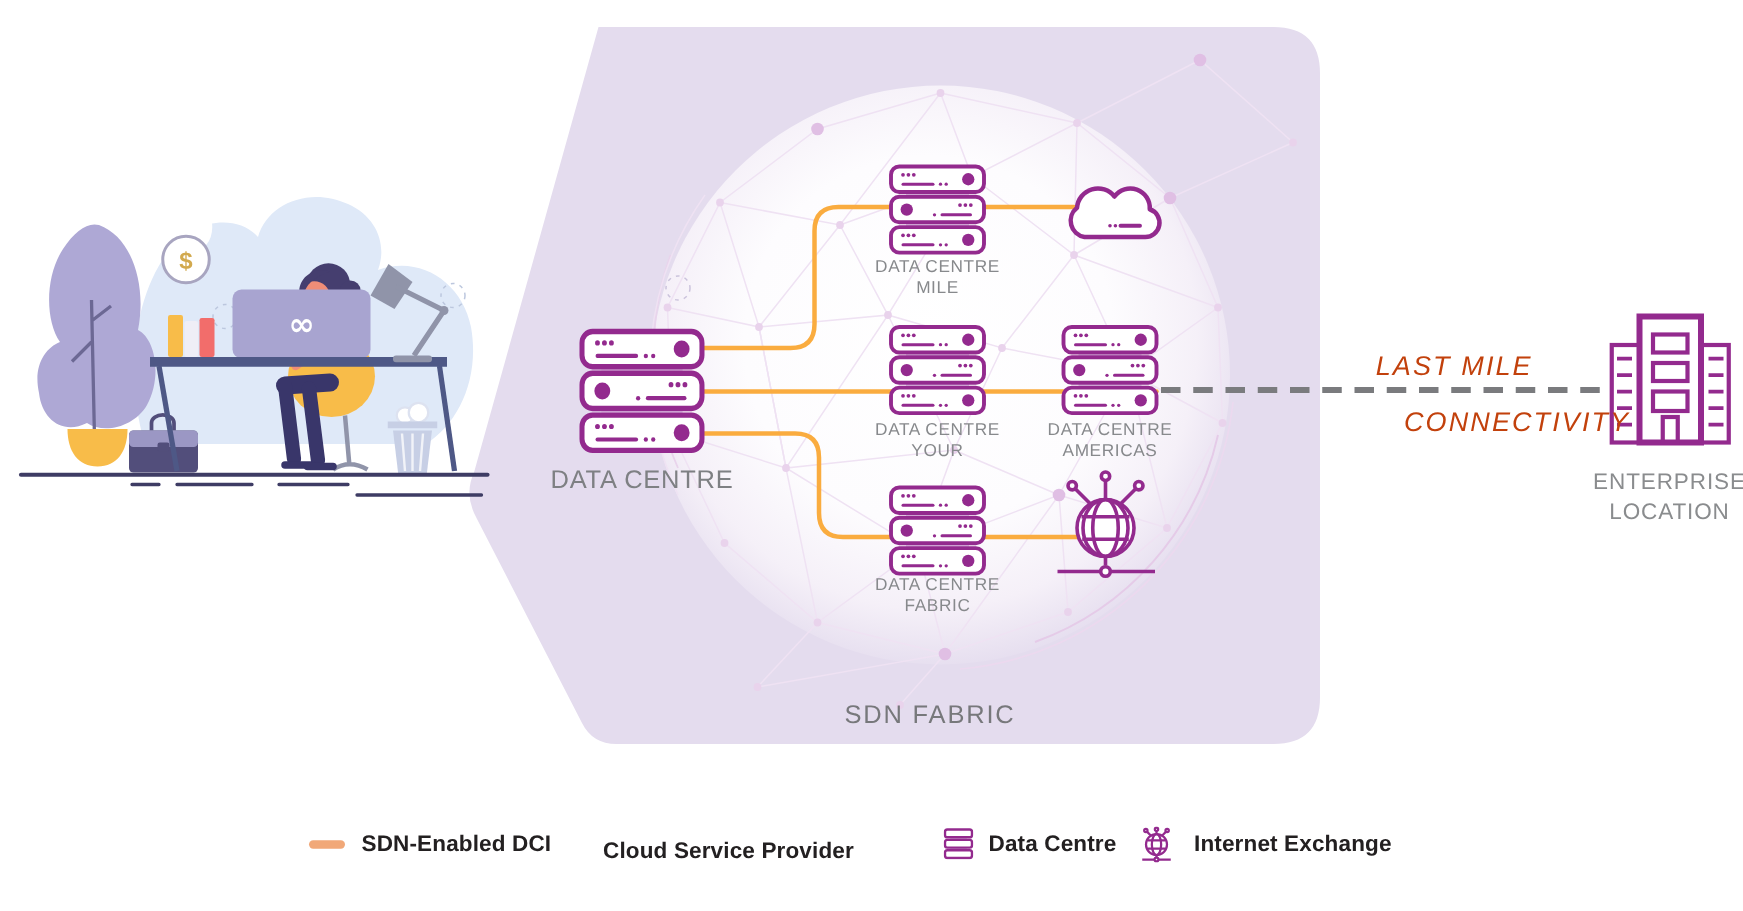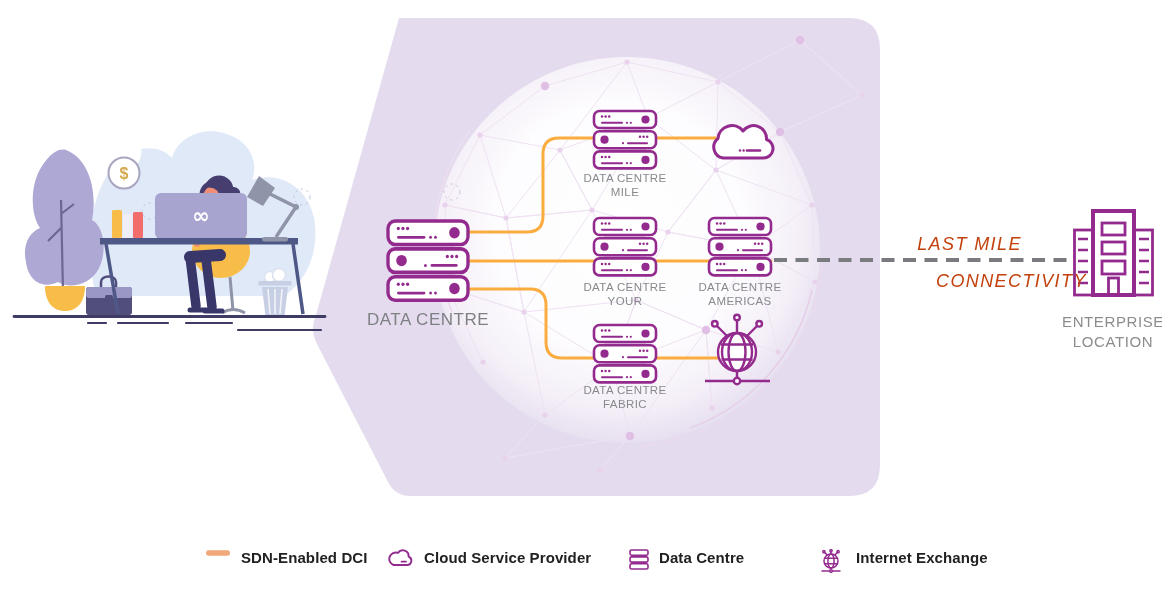--- a/index.html
+++ b/index.html
@@ -9,21 +9,21 @@
     font-family:"Liberation Sans","DejaVu Sans",sans-serif;background:#ffffff;
   }
   .stage svg.canvas{position:absolute;left:0;top:0;}
   .lbl{position:absolute;text-align:center;color:#85878A;}
   .lbl .ln{display:block;}
   .dc-label{width:120px;font-size:11.5px;line-height:14px;letter-spacing:.4px;color:#87898C;}
   .big-label{width:170px;font-size:17px;line-height:20px;letter-spacing:.5px;color:#7E8083;}
   .fabric-label{width:160px;font-size:17px;letter-spacing:1.2px;color:#77787B;}
   .magenta-label{width:145px;font-size:18px;letter-spacing:1.4px;color:#c2410c;font-weight:500;font-style:italic;}
   .ent-label{width:120px;font-size:15px;line-height:20px;letter-spacing:.6px;color:#8A8C8E;}
-  .legend-item{position:absolute;top:549px;height:27px;display:flex;align-items:flex-start;gap:10px;}
+  .legend-item{position:absolute;top:549px;height:27px;display:flex;align-items:center;gap:10px;}
   .legend-item .txt{font-size:15px;font-weight:600;color:#232021;letter-spacing:.1px;white-space:nowrap;}
   .legend-item svg{display:block;}
 </style>
 </head>
 <body>
 
 <div class="stage">
 
   <svg class="canvas" width="1162" height="607" viewBox="0 0 1162 607">
     <defs>
@@ -256,20 +256,23 @@
   <div class="lbl dc-label" style="left:680px;top:280px;">
     <span class="ln">DATA CENTRE</span>
     <span class="ln">AMERICAS</span>
   </div>
 
   <div class="lbl dc-label" style="left:565px;top:383px;">
     <span class="ln">DATA CENTRE</span>
     <span class="ln">FABRIC</span>
   </div>
 
+  <div class="lbl fabric-label" style="left:540px;top:467px;">
+    <span class="ln">SDN FABRIC</span>
+  </div>
 
   <div class="lbl magenta-label" style="left:897px;top:234px;">
     <span class="ln">LAST MILE</span>
   </div>
   <div class="lbl magenta-label" style="left:936px;top:271px;">
     <span class="ln">CONNECTIVITY</span>
   </div>
 
   <div class="lbl ent-label" style="left:1053px;top:312px;">
     <span class="ln">ENTERPRISE</span>
@@ -278,39 +281,39 @@
 
   <div>
 
     <div class="legend-item" style="left:205px;">
       <svg width="26" height="8" viewBox="0 0 26 8">
         <rect x="1" y="1.2" width="24" height="5.6" rx="2.8" fill="#F1A878"></rect>
       </svg>
       <span class="txt">SDN-Enabled DCI</span>
     </div>
 
-    <div class="legend-item" style="left:388px;">
+    <div class="legend-item" style="left:402px;flex-direction:column;">
       <svg width="26" height="19" viewBox="0 0 26 19">
         <path d="M5.5 16 H19 a4.3 4.3 0 0 0 1.6 -8.3 a5.8 5.8 0 0 0 -10.6 -3.8 a6.2 6.2 0 0 0 -4.5 12.1 z" fill="#fff" stroke="#932A8E" stroke-width="1.9" stroke-linejoin="round"></path>
         <path d="M13.5 12.7 H18" stroke="#932A8E" stroke-width="1.7" stroke-linecap="round"></path>
       </svg>
       <span class="txt">Cloud Service Provider</span>
     </div>
 
     <div class="legend-item" style="left:629px;">
       <svg width="20" height="21" viewBox="0 0 20 21">
         <rect x="4.5" y="1" width="11" height="19" fill="#DDC4E6"></rect>
         <rect x="1" y="1" width="18" height="5.2" rx="1.6" fill="#fff" stroke="#932A8E" stroke-width="1.6"></rect>
         <rect x="1" y="7.9" width="18" height="5.2" rx="1.6" fill="#fff" stroke="#932A8E" stroke-width="1.6"></rect>
         <rect x="1" y="14.8" width="18" height="5.2" rx="1.6" fill="#fff" stroke="#932A8E" stroke-width="1.6"></rect>
       </svg>
       <span class="txt">Data Centre</span>
     </div>
 
-    <div class="legend-item" style="left:820px;gap:14px;">
+    <div class="legend-item" style="left:760px;gap:14px;">
       <svg width="22" height="24" viewBox="0 0 22 24">
         <g stroke="#932A8E" fill="none" stroke-width="1.5">
           <circle cx="11" cy="12" r="7" fill="#fff"></circle>
           <ellipse cx="11" cy="12" rx="3.1" ry="7"></ellipse>
           <path d="M4.8 9.3 H17.2 M4.8 14.7 H17.2"></path>
           <path d="M11 5 V2.5 M7.2 6 L4.6 3.4 M14.8 6 L17.4 3.4"></path>
           <circle cx="11" cy="1.8" r="1.1" fill="#fff"></circle>
           <circle cx="3.9" cy="2.7" r="1.1" fill="#fff"></circle>
           <circle cx="18.1" cy="2.7" r="1.1" fill="#fff"></circle>
           <path d="M11 19 V20.5 M1.5 22 H20.5"></path>

